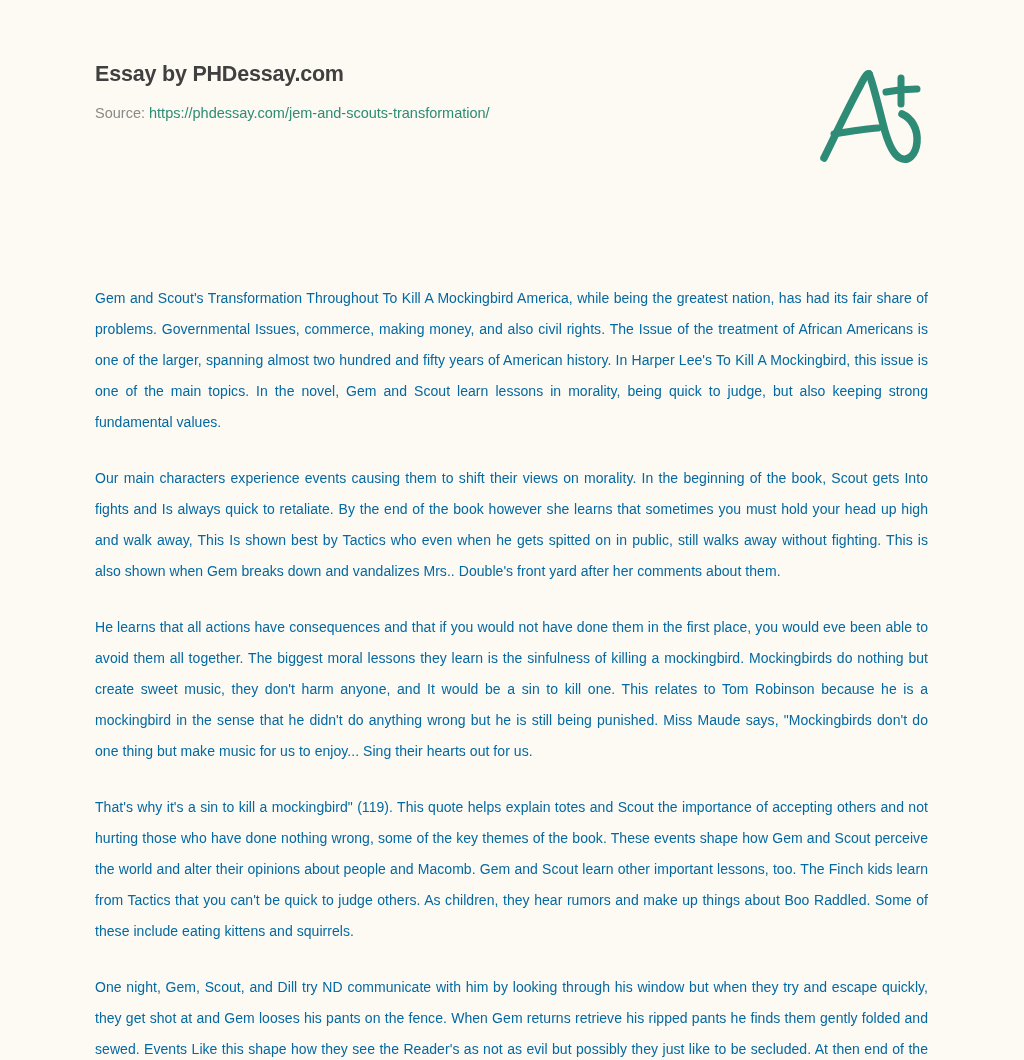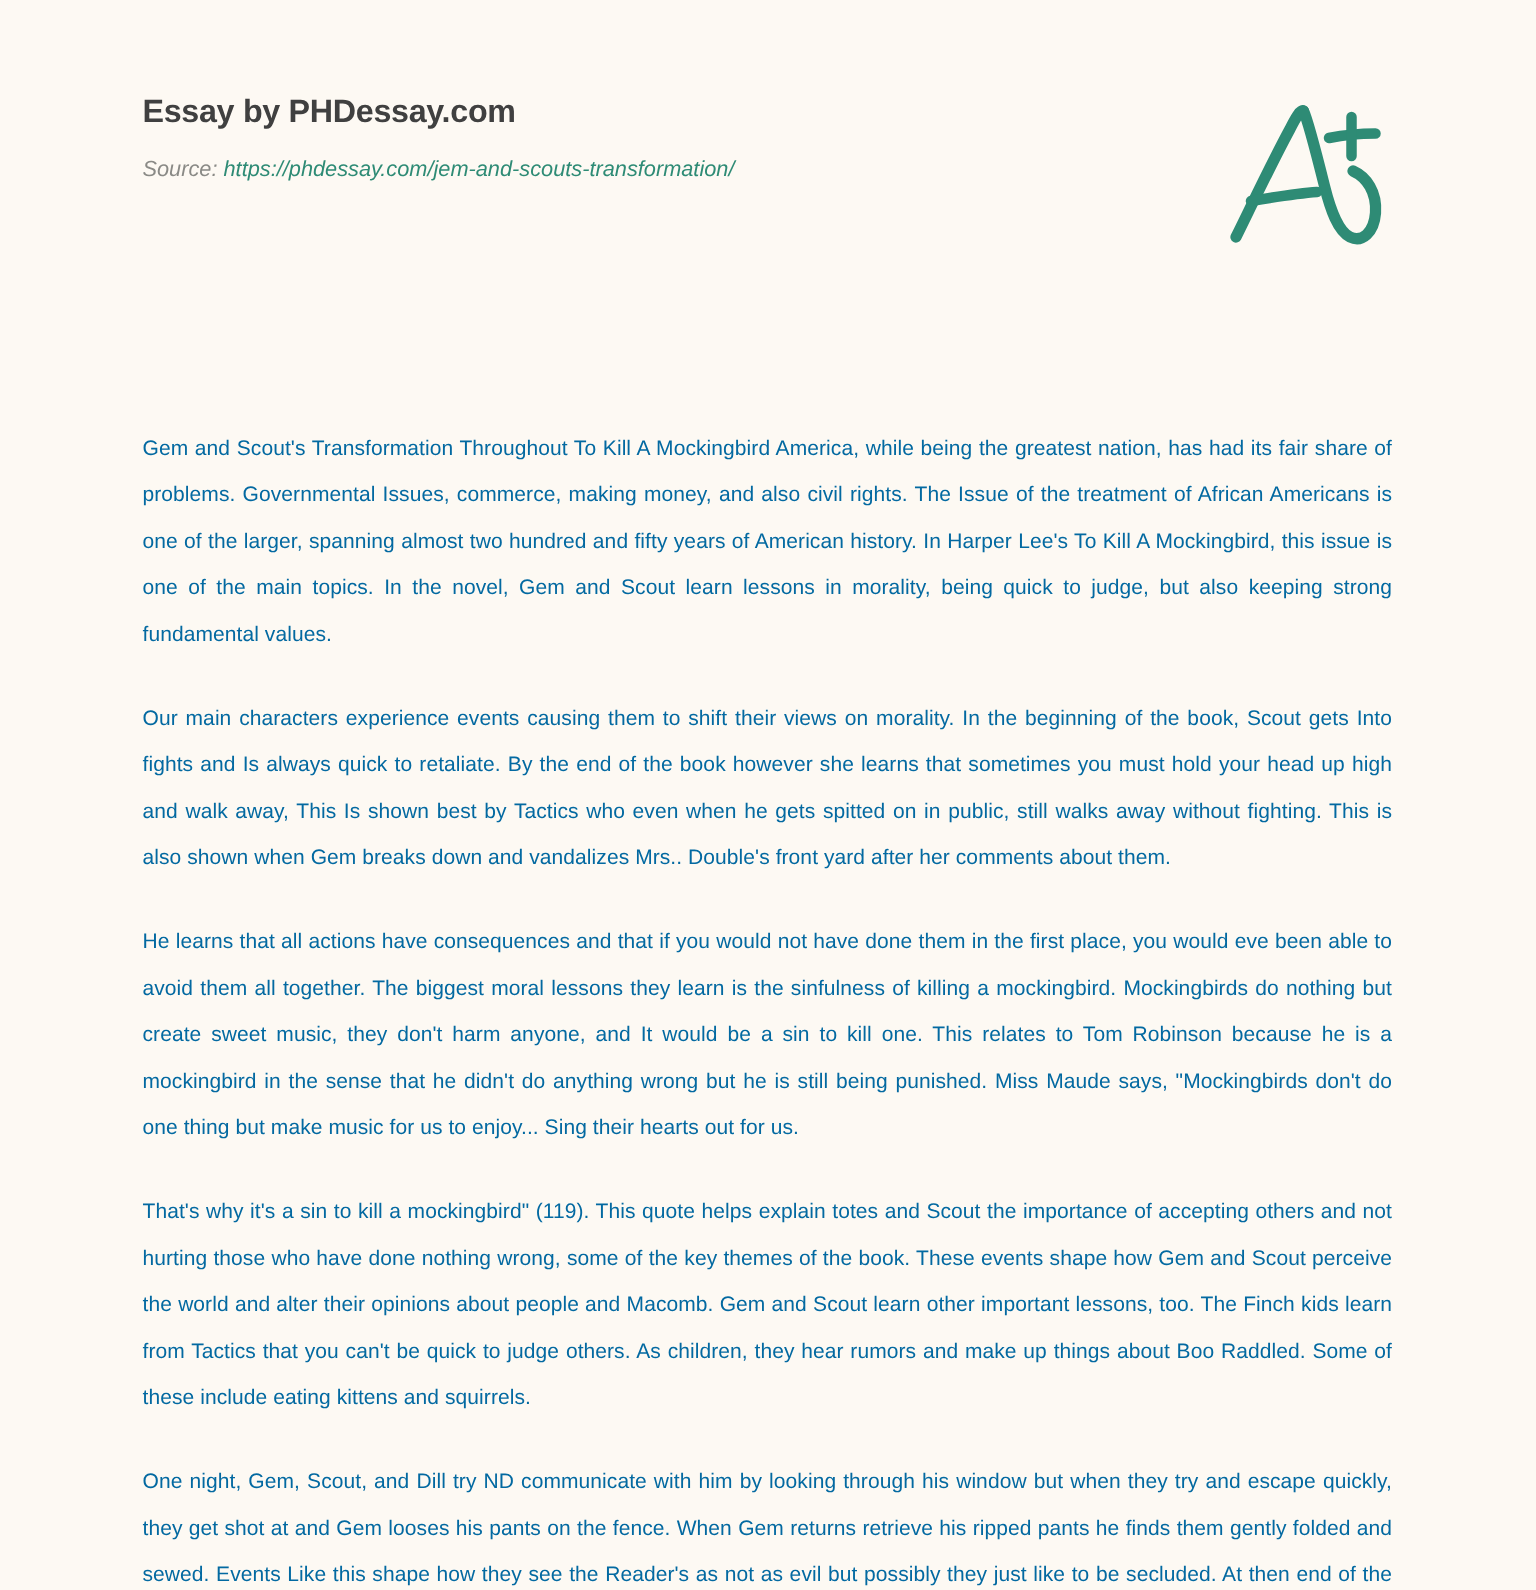--- a/index.html
+++ b/index.html
@@ -37,21 +37,20 @@
     letter-spacing: -0.2px;
     line-height: 1.2;
     white-space: nowrap;
   }
 
   .source-line {
     margin-top: 16px;
     font-size: 14.5px;
     line-height: 1.3;
     white-space: nowrap;
-    font-style: italic;
   }
   .source-label {
     color: #8a8a86;
   }
   .source-link {
     color: #2e8b75;
     text-decoration: none;
   }
 
   

